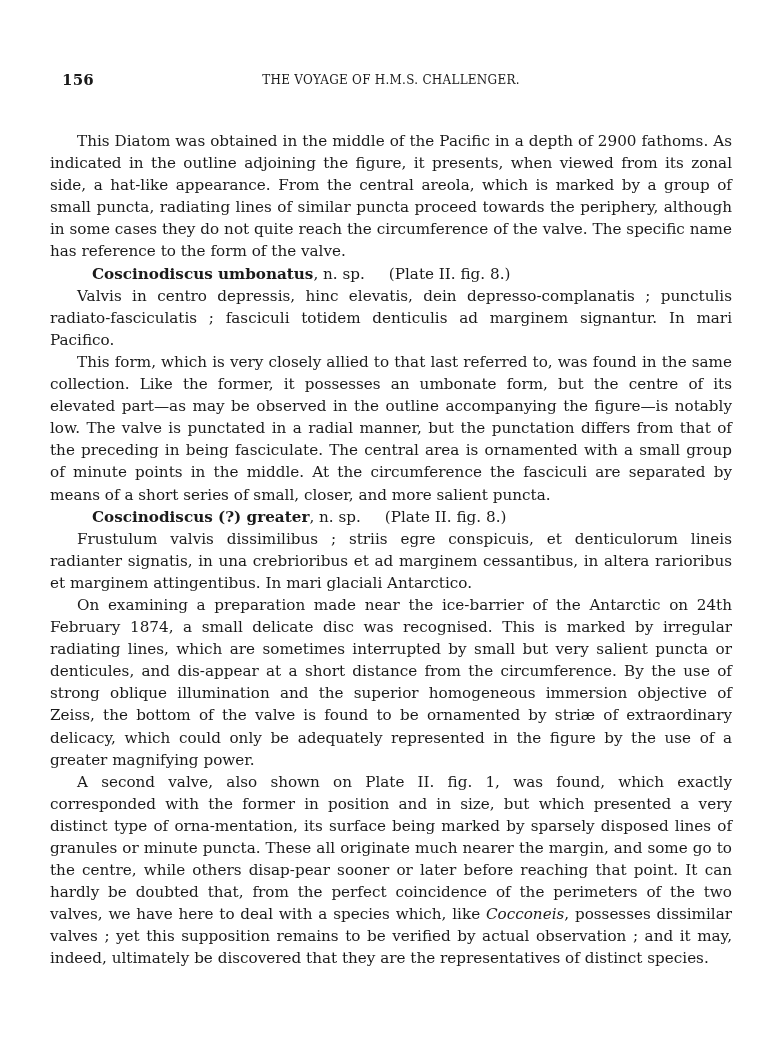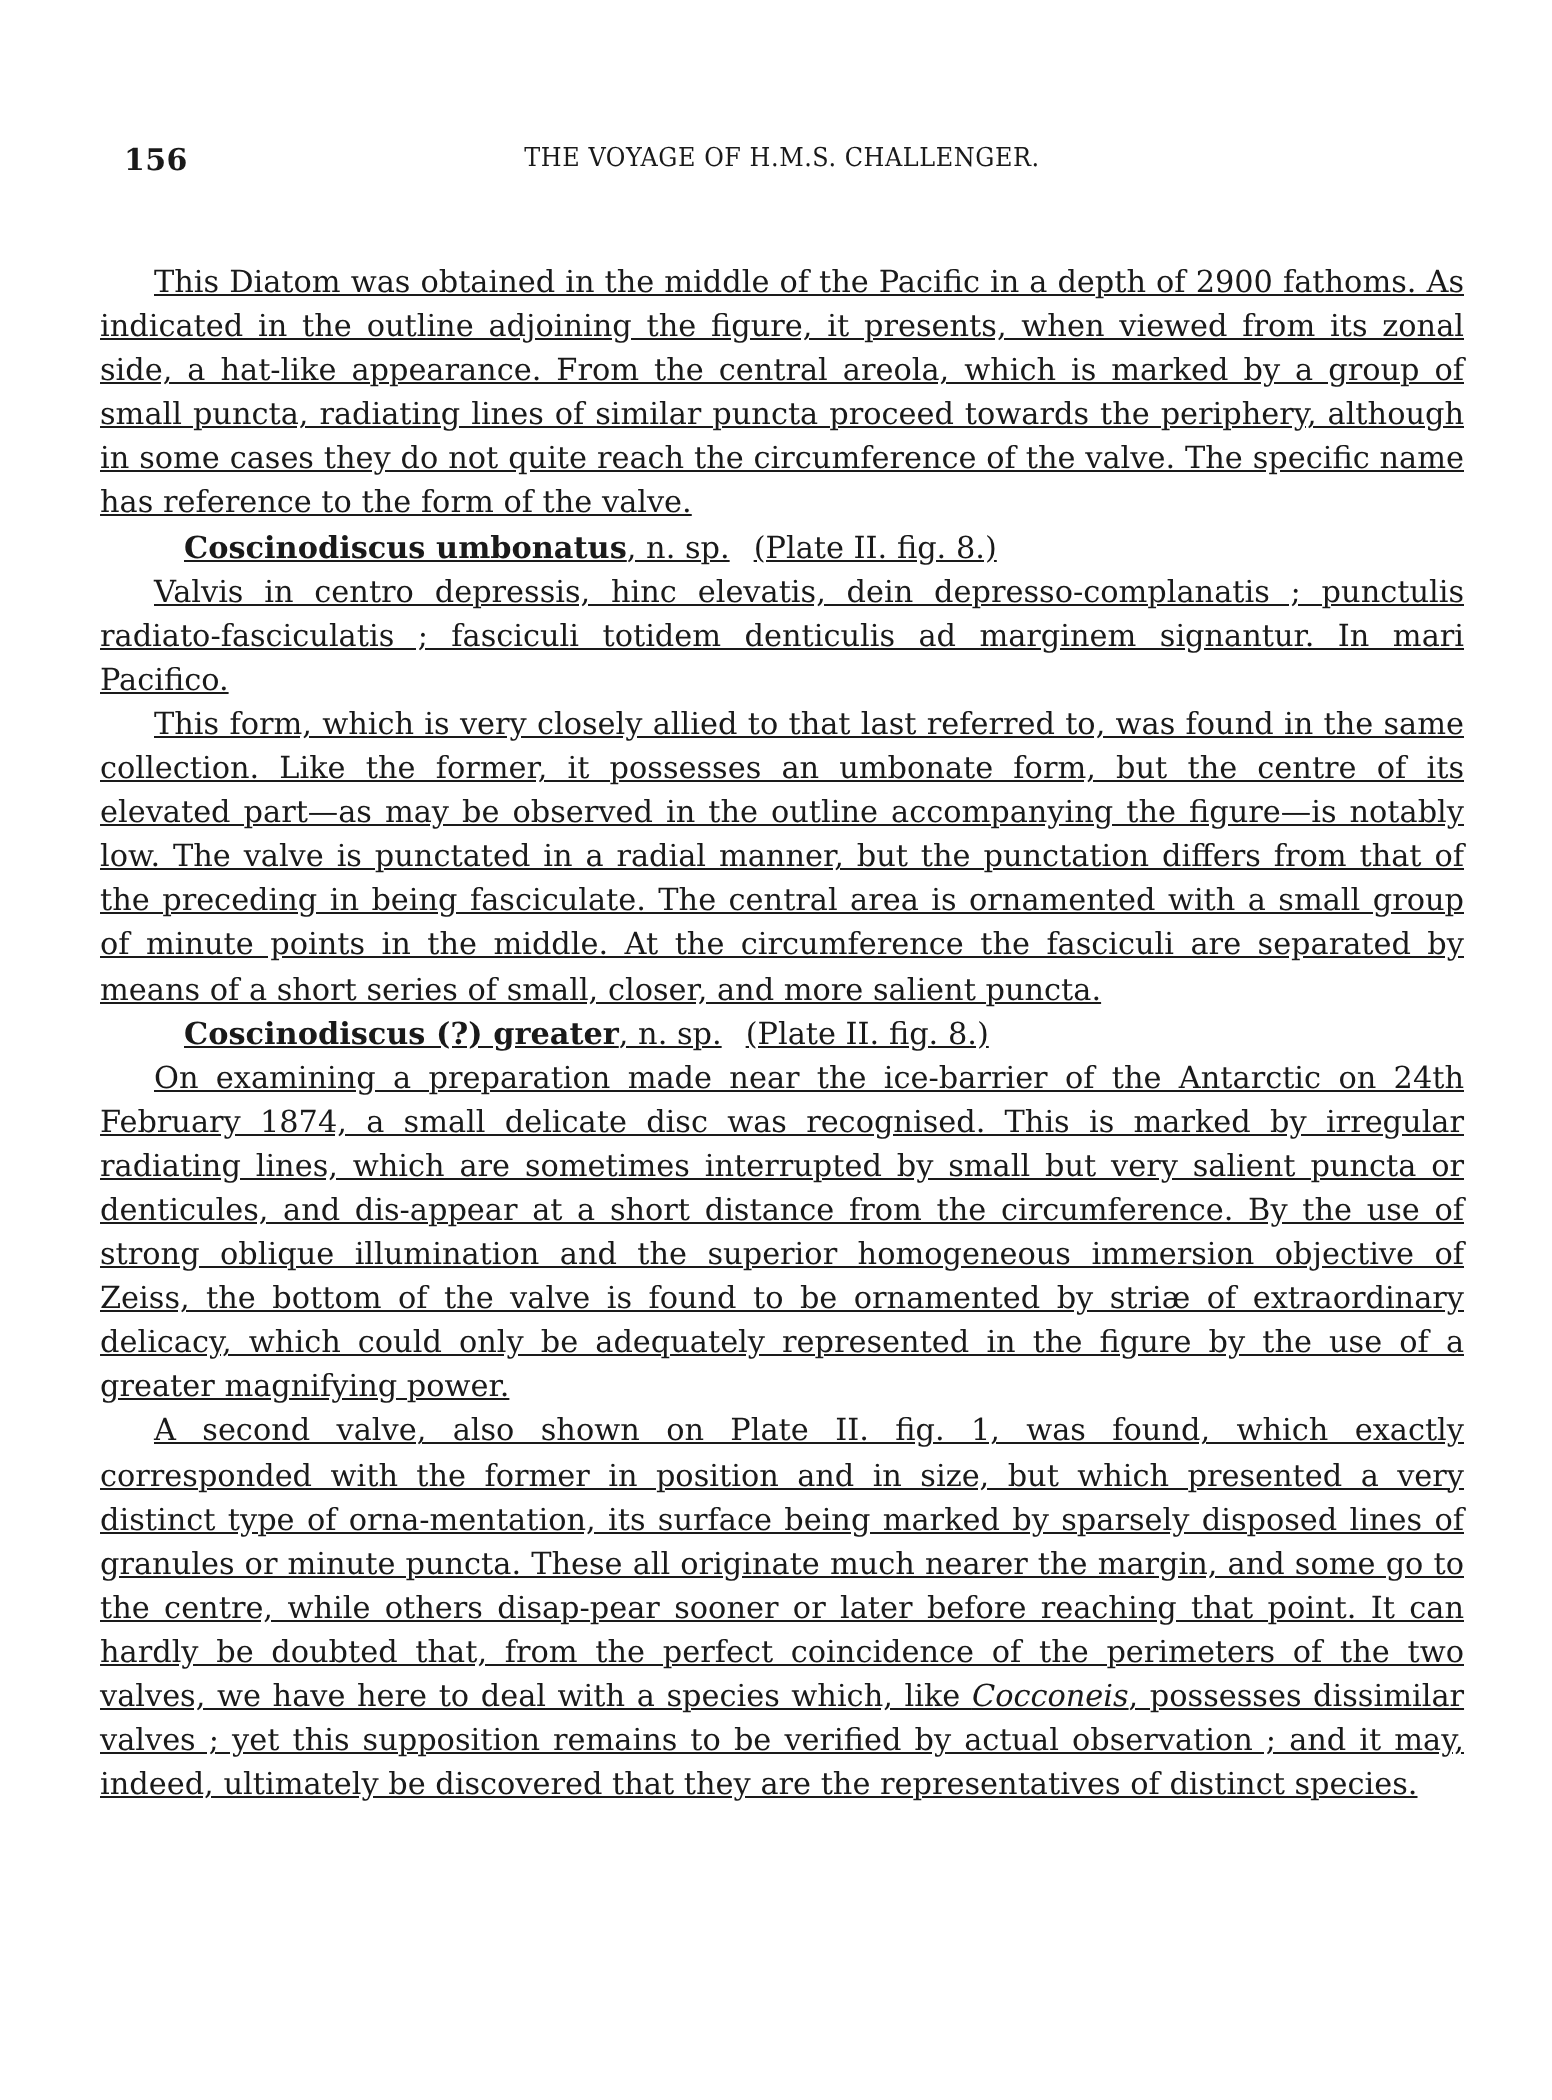--- a/index.html
+++ b/index.html
@@ -53,33 +53,32 @@
     left: 0;
     width: 682px;
     font-size: 15.2px;
     line-height: 22.1px;
     text-align: justify;
     hyphens: manual;
   }
   .body-text p {
     margin: 0;
     text-indent: 27px;
-    text-decoration: underline;
   }
   .section-heading {
     margin: 0;
     margin-top: 25px;
     text-indent: 0;
   }
   .section-heading .taxon {
     font-weight: bold;
     margin-left: 15px;
   }
   .section-heading .plate-ref {
-    margin-left: 12px;
+    margin-left: 24px;
   }
   em { font-style: italic; }
 </style>
 </head>
 <body>
 
 <div class="page">
 
   <div class="running-head">
     <span class="page-number">156</span>
@@ -92,17 +91,18 @@
 
     <p class="section-heading">
       <span class="taxon">Coscinodiscus umbonatus</span><span>, n. sp.</span><span class="plate-ref">(Plate II. fig. 8.)</span>
     </p>
     <p>Valvis in centro depressis, hinc elevatis, dein depresso-complanatis ; punctulis radiato-fasciculatis ; fasciculi totidem denticulis ad marginem signantur.   In mari Pacifico.</p>
     <p>This form, which is very closely allied to that last referred to, was found in the same collection.  Like the former, it possesses an umbonate form, but the centre of its elevated part—as may be observed in the outline accompanying the figure—is notably low.  The valve is punctated in a radial manner, but the punctation differs from that of the preceding in being fasciculate.  The central area is ornamented with a small group of minute points in the middle.  At the circumference the fasciculi are separated by means of a short series of small, closer, and more salient puncta.</p>
 
     <p class="section-heading">
       <span class="taxon">Coscinodiscus (?) greater</span><span>, n. sp.</span><span class="plate-ref">(Plate II. fig. 8.)</span>
     </p>
+    <p>Frustulum valvis dissimilibus ; striis egre conspicuis, et denticulorum lineis radianter signatis, in una crebrioribus et ad marginem cessantibus, in altera rarioribus et marginem attingentibus.   In mari glaciali Antarctico.</p>
     <p>On examining a preparation made near the ice-barrier of the Antarctic on 24th February 1874, a small delicate disc was recognised.  This is marked by irregular radiating lines, which are sometimes interrupted by small but very salient puncta or denticules, and dis-appear at a short distance from the circumference.  By the use of strong oblique illumination and the superior homogeneous immersion objective of Zeiss, the bottom of the valve is found to be ornamented by striæ of extraordinary delicacy, which could only be adequately represented in the figure by the use of a greater magnifying power.</p>
     <p><span>A second valve, also shown on Plate II. fig. 1, was found, which exactly corresponded with the former in position and in size, but which presented a very distinct type of orna-mentation, its surface being marked by sparsely disposed lines of granules or minute puncta. These all originate much nearer the margin, and some go to the centre, while others disap-pear sooner or later before reaching that point.  It can hardly be doubted that, from the perfect coincidence of the perimeters of the two valves, we have here to deal with a species which, like </span><em>Cocconeis</em><span>, possesses dissimilar valves ; yet this supposition remains to be verified by actual observation ; and it may, indeed, ultimately be discovered that they are the representatives of distinct species.</span></p>
 
   </div>
 </div>
 
 </body></html>

